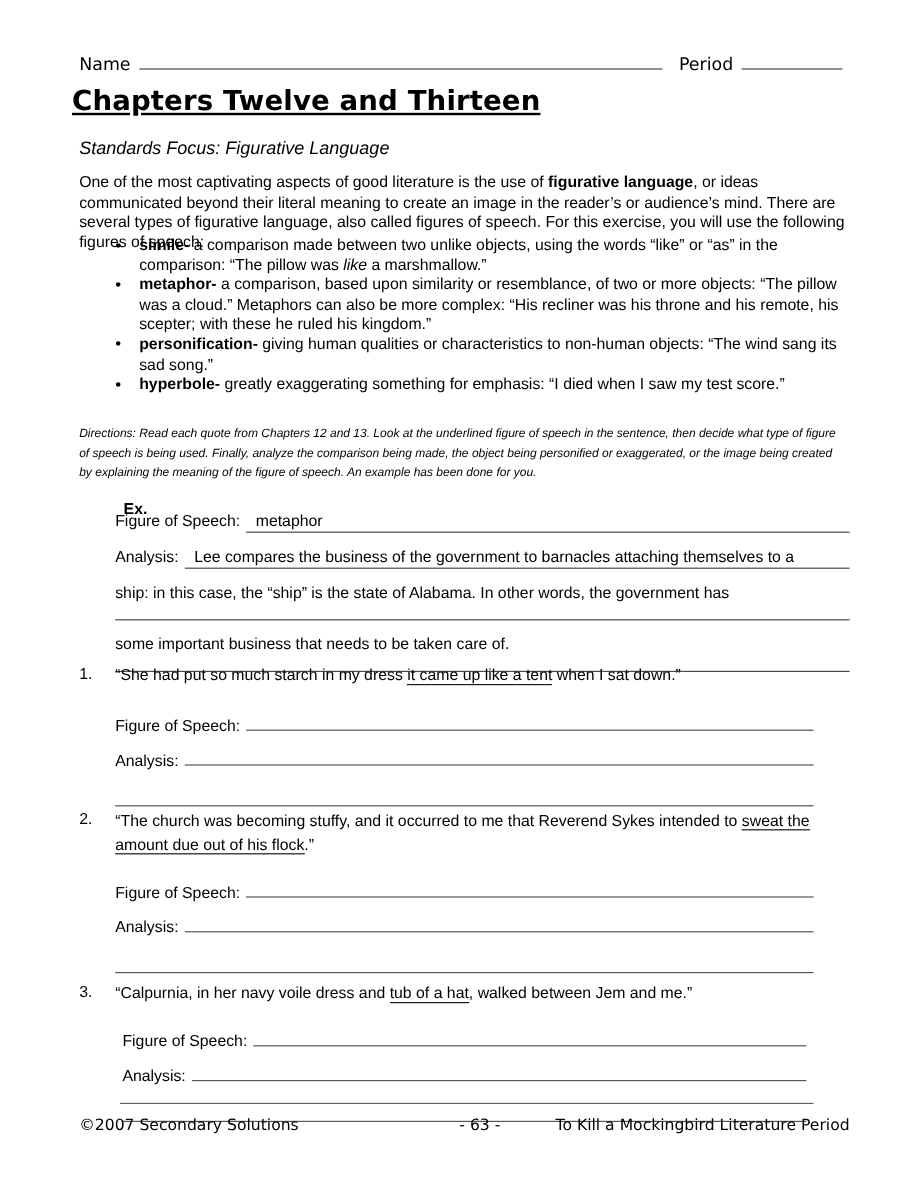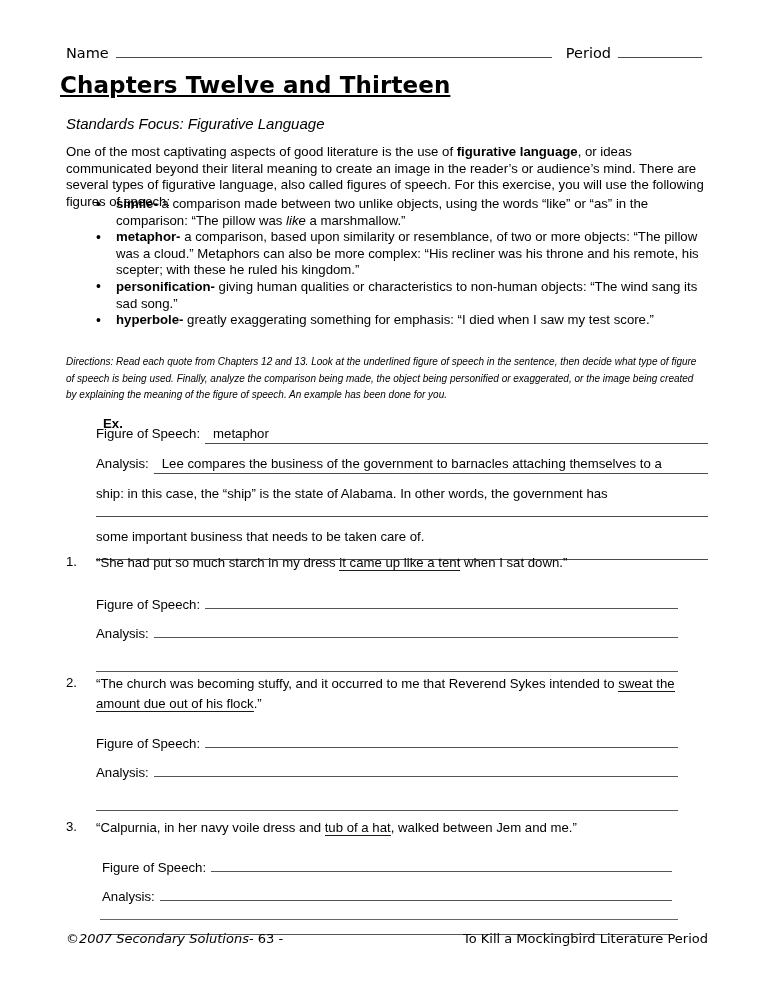--- a/index.html
+++ b/index.html
@@ -192,22 +192,22 @@
   .footer {
     position: absolute;
     left: 66px;
     top: 931px;
     width: 642px;
     display: flex;
     align-items: baseline;
     font-family: "DejaVu Sans", sans-serif;
     font-size: 13px;
   }
-  .footer .f-left { flex: 0 0 auto; font-style: italic; }
-  .footer .f-center { flex: 1 1 auto; text-align: left; padding-right: 46px; }
+  .footer .f-left { flex: 0 0 auto; }
+  .footer .f-center { flex: 1 1 auto; text-align: right; padding-right: 46px; }
   .footer .f-right { flex: 0 0 auto; }
 </style>
 </head>
 <body>
 
 <div class="page">
 
   <div class="namebar">
     <span class="lbl">Name</span>
     <span class="rule-fill rule-name"></span>

